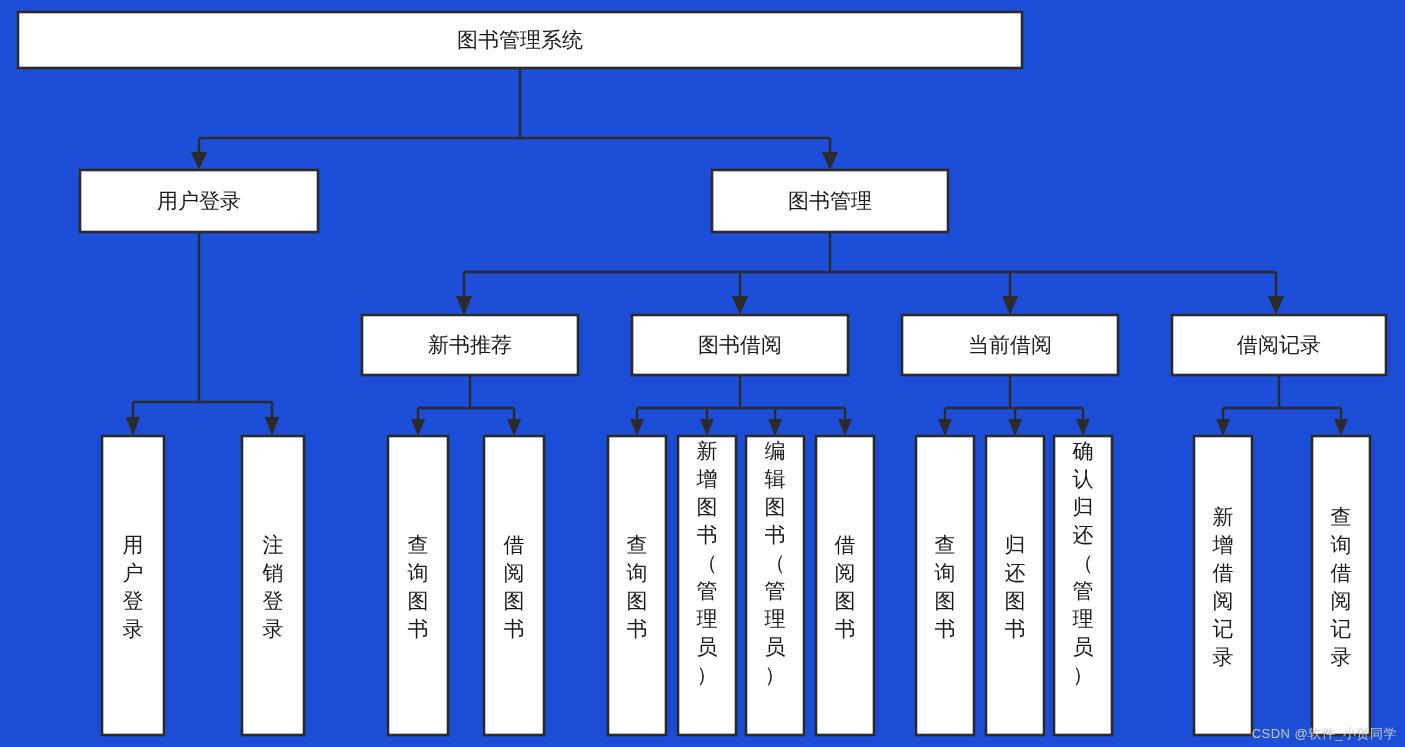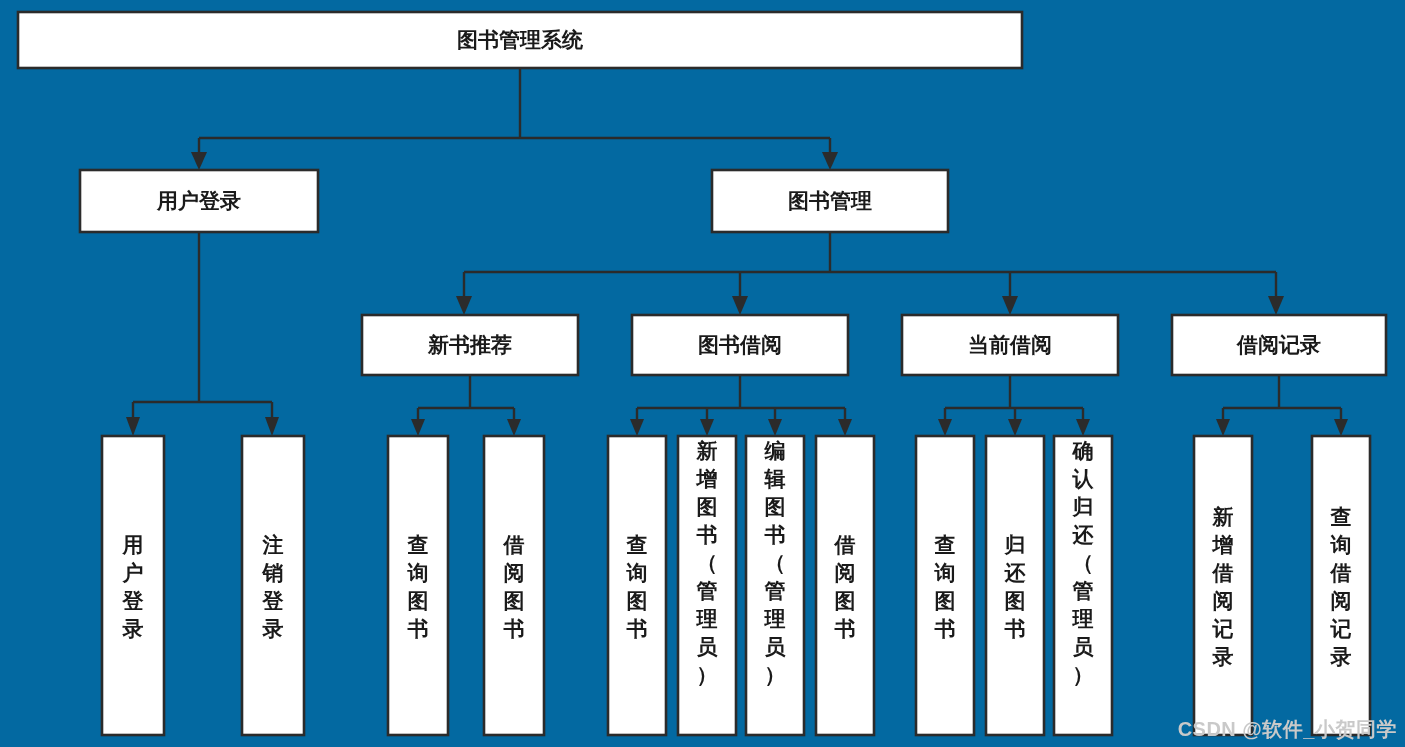--- a/index.html
+++ b/index.html
@@ -11,22 +11,21 @@
     width: 1405px;
     height: 747px;
     font-family: "Liberation Sans", "DejaVu Sans", sans-serif;
     overflow: hidden;
     position: relative;
   }
   #diagram-root {
     position: relative;
     width: 1405px;
     height: 747px;
-    background: #0369a1;
-    font-weight: bold;
+    background: #1d4ed8;
   }
   svg.diagram-svg {
     position: absolute;
     left: 0;
     top: 0;
     width: 1405px;
     height: 747px;
   }
   .node-rect {
     fill: #ffffff;
@@ -54,21 +53,21 @@
     font-family: "Liberation Sans", "DejaVu Sans", sans-serif;
     font-size: 21px;
     fill: #1a1a1a;
     text-anchor: middle;
   }
   .watermark {
     position: absolute;
     right: 8px;
     bottom: 4px;
     font-family: "Liberation Sans", "DejaVu Sans", sans-serif;
-    font-size: 20px;
+    font-size: 13px;
     color: #c9c9c9;
     letter-spacing: 0.5px;
     white-space: nowrap;
     user-select: none;
   }
 </style>
 </head>
 <body>
 
 <div id="diagram-root">

